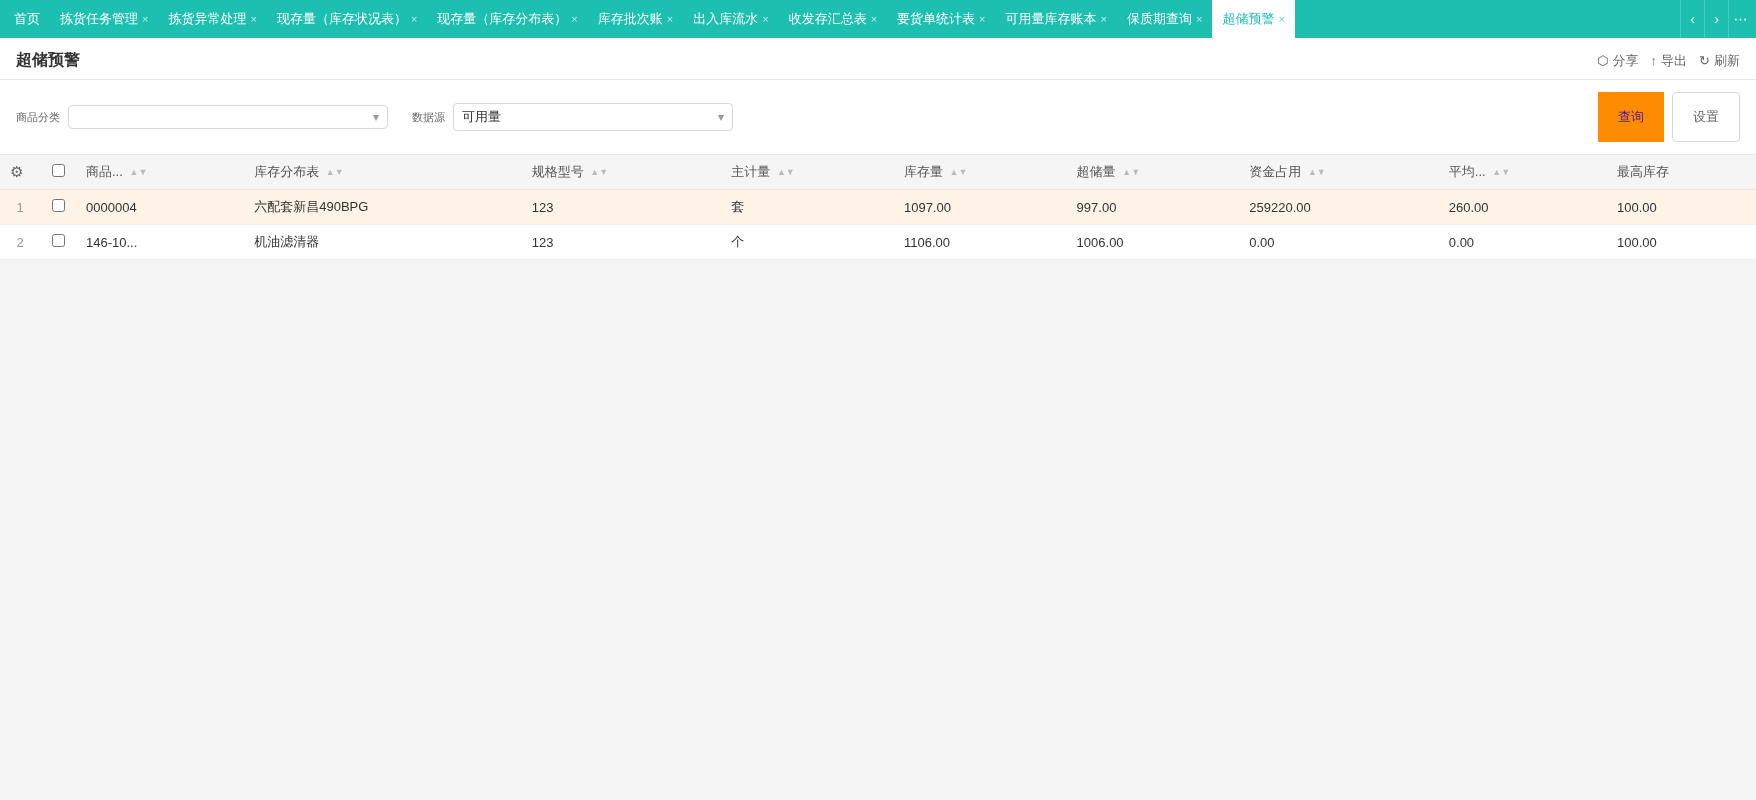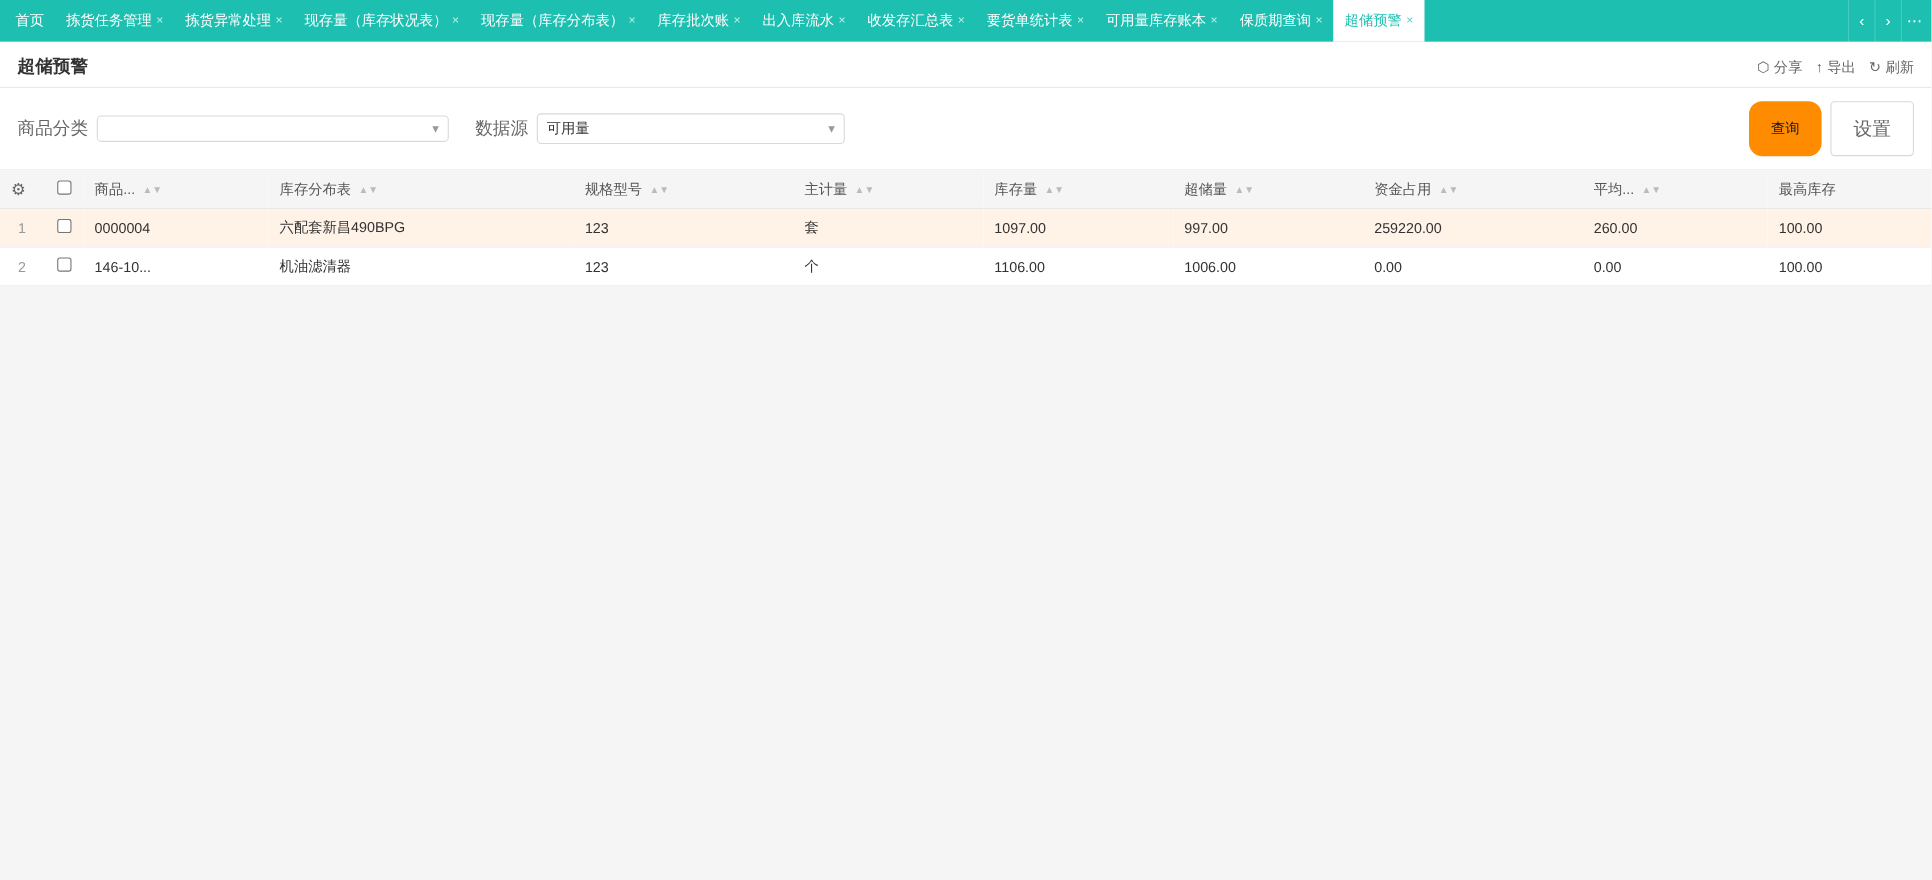--- a/index.html
+++ b/index.html
@@ -85,21 +85,21 @@
       align-items: center;
       gap: 24px;
       border-bottom: 1px solid #e8e8e8;
     }
     .filter-item {
       display: flex;
       align-items: center;
       gap: 8px;
     }
     .filter-label {
-      font-size: 16px;
+      font-size: 11px;
       color: #666;
       white-space: nowrap;
     }
     .filter-select {
       display: flex;
       align-items: center;
       border: 1px solid #d9d9d9;
       border-radius: 4px;
       padding: 4px 8px;
       min-width: 320px;
@@ -115,35 +115,35 @@
       color: #999;
       font-size: 12px;
     }
     .filter-actions {
       margin-left: auto;
       display: flex;
       gap: 8px;
     }
     .btn-query {
       background: #ff8c00;
-      color: #0f172a;
+      color: #4c1d95;
       border: none;
-      border-radius: 12px;
+      border-radius: 0;
       padding: 16px 20px;
       cursor: pointer;
       font-size: 13px;
     }
     .btn-settings {
       background: #fff;
       color: #666;
       border: 1px solid #d9d9d9;
       border-radius: 4px;
       padding: 6px 20px;
       cursor: pointer;
-      font-size: 17px;
+      font-size: 13px;
     }
 
     
     .table-container {
       background: #fff;
       margin: 0;
       padding: 0;
     }
     table {
       width: 100%;

